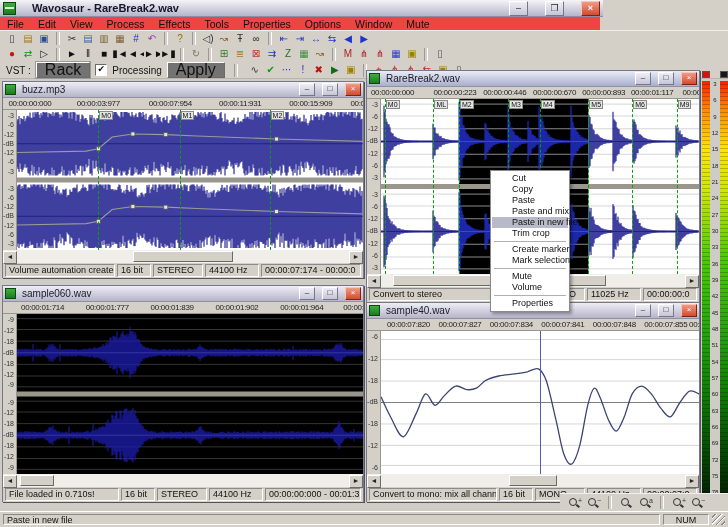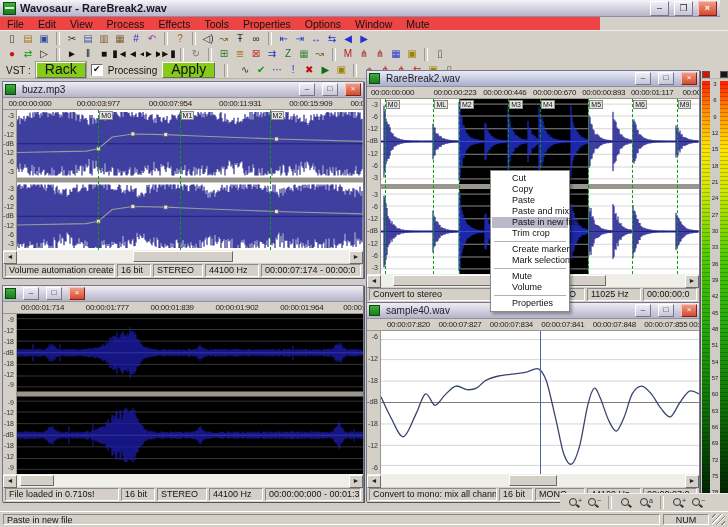--- a/index.html
+++ b/index.html
@@ -1,38 +1,38 @@
 <!DOCTYPE html>
 <html><head>
 <meta charset="utf-8">
 <style>
   html,body{margin:0;padding:0}
   #app{position:relative;width:728px;height:527px;background:#d4d0c8;overflow:hidden;
        font-family:"Liberation Sans","DejaVu Sans",sans-serif;color:#111;user-select:none}
   
-  #titlebar{position:absolute;left:0;top:0;width:720px;height:17px;display:flex;align-items:center;gap:4px;
+  #titlebar{position:absolute;left:0;top:0;width:603px;height:17px;display:flex;align-items:center;gap:16px;
     padding:0 3px;box-sizing:border-box;background:linear-gradient(180deg,#f5f4f8,#d8d7e3 45%,#b7b5ca);border-bottom:1px solid #8f8da6}
   .appico{width:11px;height:11px;background:linear-gradient(#3fae3f,#1d7a1d);border:1px solid #0c4a0c;position:relative}
   .appico::after{content:"";position:absolute;left:1px;right:1px;top:4px;height:2px;background:#d6f5d6}
   #titlebar .ttext{font-size:11px;font-weight:bold;color:#16162c;flex:1;white-space:nowrap}
   .wbtn{width:17px;height:13px;font-size:9px;line-height:12px;text-align:center;margin-left:1px;
     border:1px solid;border-color:#fff #76768a #76768a #fff;background:linear-gradient(#efeef6,#c6c5d6);color:#222}
   .wbtn.close{background:linear-gradient(#f09a84,#d24b30);border-color:#f8c6b6 #7c2312 #7c2312 #f8c6b6;color:#fff;font-weight:bold}
   #menubar{position:absolute;left:0;top:17px;width:600px;height:13px;display:flex;align-items:center;background:#ef4444}
   .mitem{font-size:10.5px;padding:0 7px;white-space:nowrap}
   .tbar{position:absolute;left:0;width:728px;height:16px;display:flex;align-items:center;padding-left:4px;box-sizing:border-box;background:#d4d0c8}
   #toolbar1{top:30px;border-top:1px solid #efefef}
   #toolbar2{top:46px}
   .tbbtn{width:16px;height:14px;font-size:10px;line-height:13px;text-align:center;white-space:nowrap;overflow:hidden}
   .tbsep{width:2px;height:13px;border-left:1px solid #9a9a9a;border-right:1px solid #fdfdfd;margin:0 4px}
   
   #vstbar{position:absolute;left:0;top:62px;width:728px;height:17px;display:flex;align-items:center;gap:5px;
     padding-left:6px;box-sizing:border-box;background:#d4d0c8;border-bottom:1px solid #b9b5ad}
   #vstbar .vlabel{font-size:10px}
-  .sbtn{font-size:14px;height:14px;line-height:13px;padding:0 8px;background:#84cc16;
+  .sbtn{font-size:16px;height:14px;line-height:13px;padding:0 8px;background:#737373;
     border:1px solid;border-color:#fff #6a6a6a #6a6a6a #fff;box-shadow:0 0 0 1px #9a9a9a}
   .sbtn.plain{box-shadow:none}
   .cbx{width:10px;height:10px;background:#fff;border:1px solid;border-color:#6a6a6a #fff #fff #6a6a6a;
     font-size:9px;line-height:9px;text-align:center;color:#111}
   
   #mdi{position:absolute;left:0;top:79px;width:728px;height:432px;background:#cfccc6}
   .childwin{position:absolute;background:#d4d0c8;border:1px solid #77778a;box-shadow:1px 1px 0 #55555f}
   .cw-title{height:15px;display:flex;align-items:center;gap:6px;padding:0 2px;
     background:linear-gradient(180deg,#eeedf5,#b6b4c9);border-bottom:1px solid #93919f;font-size:10px;font-weight:normal;color:#20202e}
   .childwin.active .cw-title{background:linear-gradient(180deg,#e9ecf6,#a9aecd)}
@@ -384,20 +384,21 @@
         <span class="panel" style="width:34px">16 bit</span>
         <span class="panel" style="width:50px">STEREO</span>
         <span class="panel" style="width:54px">44100 Hz</span>
         <span class="panel" style="width:100px">00:00:07:174 - 00:00:0</span>
       </div>
     </div>
 
     <div class="childwin" id="win-sample060">
       <div class="cw-title">
         <span class="cw-ico"></span>
+        <span class="tt">sample060.wav</span>
         <span class="cw-btn">–</span>
         <span class="cw-btn">□</span>
         <span class="cw-btn close">×</span>
       </div>
       <div class="cw-ruler">
           <span class="rlabel" style="left:5%">00:00:01:714</span>
           <span class="rlabel" style="left:23%">00:00:01:777</span>
           <span class="rlabel" style="left:41%">00:00:01:839</span>
           <span class="rlabel" style="left:59%">00:00:01:902</span>
           <span class="rlabel" style="left:77%">00:00:01:964</span>

